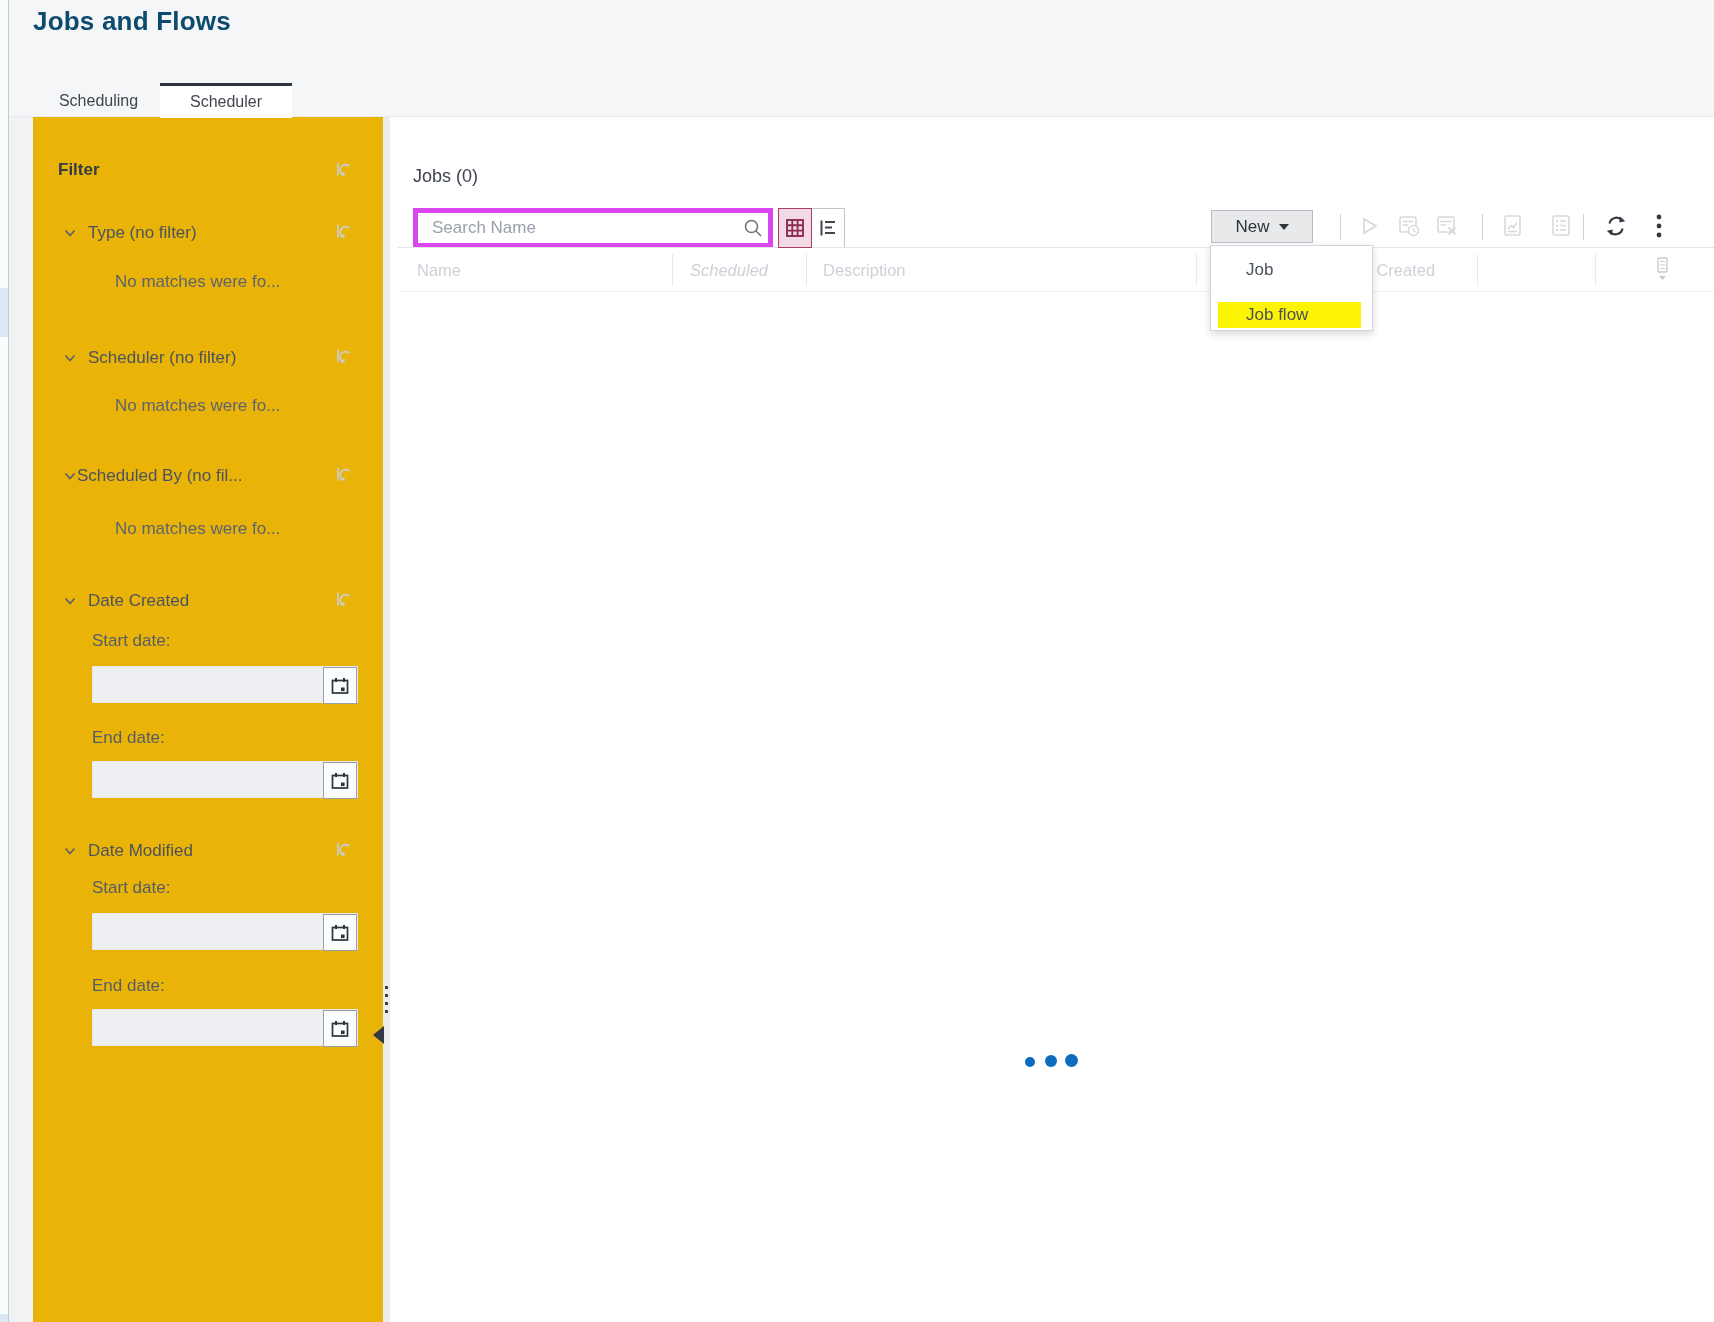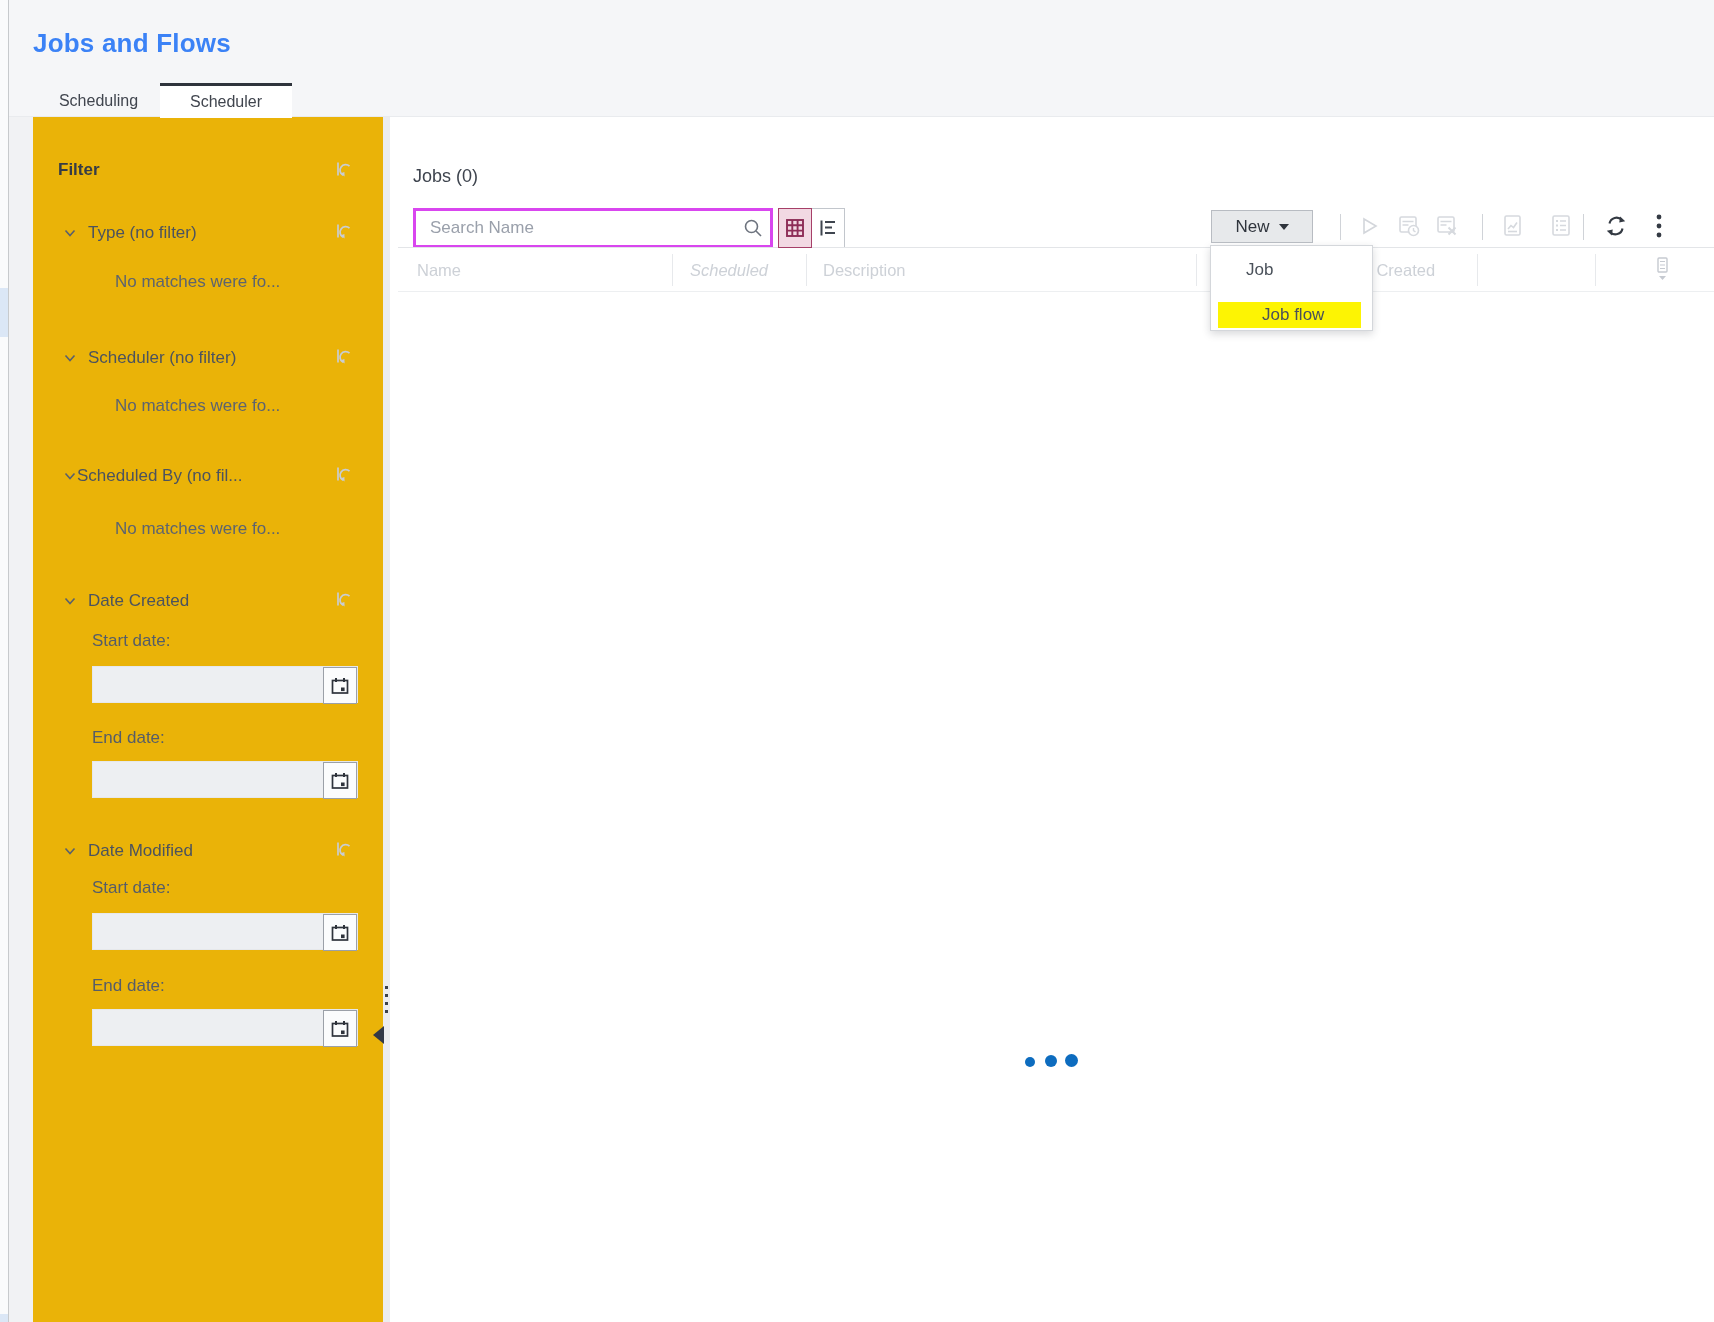--- a/index.html
+++ b/index.html
@@ -6,21 +6,21 @@
   html,body { background:#fff; }
   body { font-family:"Liberation Sans", sans-serif; width:1714px; height:1322px; position:relative; overflow:hidden; color:#3a404a; }
   .abs { position:absolute; }
   
   .band { left:0; top:0; width:1714px; height:117px; background:#f5f6f8; border-bottom:1px solid #e9ebee; }
   .left-strip { left:0; top:0; width:8px; height:1322px; background:#fafbfc; }
   .left-sel { left:0; top:288px; width:8px; height:49px; background:#dbe7f6; }
   .left-sel2 { left:0; top:1314px; width:8px; height:8px; background:#dbe7f6; }
   .vdivider { left:8px; top:0; width:1px; height:1322px; background:#c7cacd; }
   .gray-col { left:9px; top:117px; width:24px; height:1205px; background:#f1f2f4; }
-  .page-title { left:33px; top:28px; font-size:26px; font-weight:700; color:#3b82f6; letter-spacing:.2px; }
+  .page-title { left:33px; top:6px; font-size:26px; font-weight:700; color:#0c4a6e; letter-spacing:.2px; }
   
   .tab { top:83px; height:35px; font-size:16px; color:#40454e; display:flex; align-items:center; justify-content:center; cursor:pointer; }
   .tab-inactive { left:37px; width:123px; }
   .tab-active { left:160px; width:132px; background:#fff; border-top:3px solid #2f343c; z-index:3; }
   
   .filter-panel { left:33px; top:117px; width:350px; height:1205px; background:#eab308; }
   .f-title { left:25px; top:43px; font-size:17px; font-weight:700; color:#363c46; }
   .sec-label { font-size:17px; color:#4c535e; }
   .empty-txt { font-size:17px; color:#5d646f; }
   .date-label { font-size:17px; color:#565d68;text-align:right; }
@@ -29,39 +29,39 @@
   .date-input { width:266px; height:37px; background:#edeff2; border:1px solid #e6e8eb; }
   .cal-btn { position:absolute; right:0; top:0; width:34px; height:37px; background:#fbfcfd; border:1px solid #9ba0a8; display:flex; align-items:center; justify-content:center; cursor:pointer; }
   
   .splitter { left:383px; top:117px; width:7px; height:1205px; background:#ecedef; cursor:col-resize; }
   .grip-dot { position:absolute; left:2px; width:3px; height:3px; background:#3c414b; }
   .collapse-arrow { left:373px; top:1026px; width:0; height:0; border-top:9px solid transparent; border-bottom:9px solid transparent; border-right:11px solid #323947; cursor:pointer; z-index:4; }
   
   .main { left:390px; top:117px; width:1324px; height:1205px; background:#fff; }
   .jobs-heading { left:23px; top:49px; font-size:18px; color:#3e444e; }
   .search-wrap { left:23px; top:91px; width:360px; height:40px; }
-  .search-input { width:100%; height:100%; border:3px solid #d946ef; background:#fff; font-family:"Liberation Sans",sans-serif; font-size:17px; color:#3a404a; padding:0 40px 0 14px; outline:none; }
+  .search-input { width:100%; height:100%; border:5px solid #d946ef; background:#fff; font-family:"Liberation Sans",sans-serif; font-size:17px; color:#3a404a; padding:0 40px 0 14px; outline:none; }
   .search-input::placeholder { color:#9aa0ab; }
   .search-ic { position:absolute; right:9px; top:9px; }
   .toggle { top:91px; width:34px; height:40px; display:flex; align-items:center; justify-content:center; cursor:pointer; }
   .toggle-sel { left:388px; background:#f2d9e3; border:1px solid #a63f68; z-index:2; }
   .toggle-un { left:421px; background:#fff; border:1px solid #c2c6cc; }
   .new-btn { left:821px; top:93px; width:102px; height:33px; background:#e7e9eb; border:1px solid #b8bcc2; display:flex; align-items:center; justify-content:center; gap:9px; cursor:pointer; font-size:17px; color:#2f343c; z-index:6; }
   .caret { width:0; height:0; border-left:5px solid transparent; border-right:5px solid transparent; border-top:6px solid #2f343c; }
   .tool-sep { top:97px; width:1px; height:26px; background:#d0d3d8; }
   .tool-btn { top:96px; width:26px; height:26px; display:flex; align-items:center; justify-content:center; cursor:pointer; }
   
   .thead { left:8px; top:130px; width:1690px; height:45px; border-top:1px solid #e3e5e8; border-bottom:1px solid #edeff1; }
   .th { position:absolute; top:13px; font-size:16.5px; color:#cdd1d7; font-weight:400; cursor:pointer; }
   .col-sep { position:absolute; top:6px; width:1px; height:32px; background:#e7e9ec; }
   
   .menu { left:820px; top:128px; width:163px; height:86px; background:#fff; border:1px solid #d4d7db; box-shadow:0 3px 8px rgba(40,45,55,.18); z-index:5; }
   .menu-item { position:absolute; left:0; width:100%; font-size:17px; color:#4a515a; cursor:pointer; }
   .mi-1 { top:14px; padding-left:35px; }
-  .mi-2 { top:56px; left:7px; width:143px; height:26px; line-height:26px; padding-left:44px; background:#fdf403; }
+  .mi-2 { top:56px; left:7px; width:143px; height:26px; line-height:26px; padding-left:28px; background:#fdf403; }
   
   .dot { position:absolute; border-radius:50%; background:#0d6cbf; }
   svg { display:block; }
 </style>
 </head>
 <body>
 
 <div class="abs band"></div>
 <div class="abs left-strip"></div>
 <div class="abs left-sel"></div>

